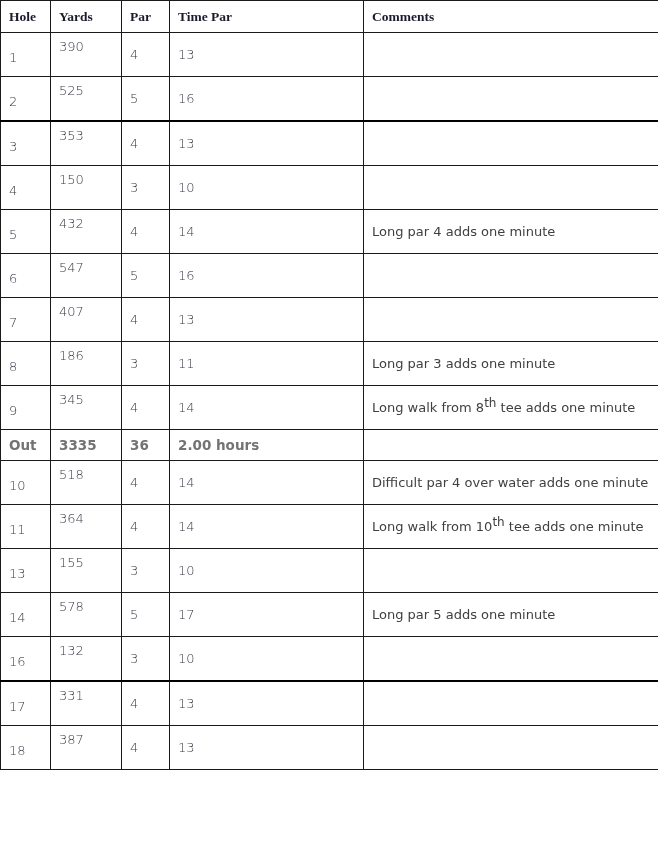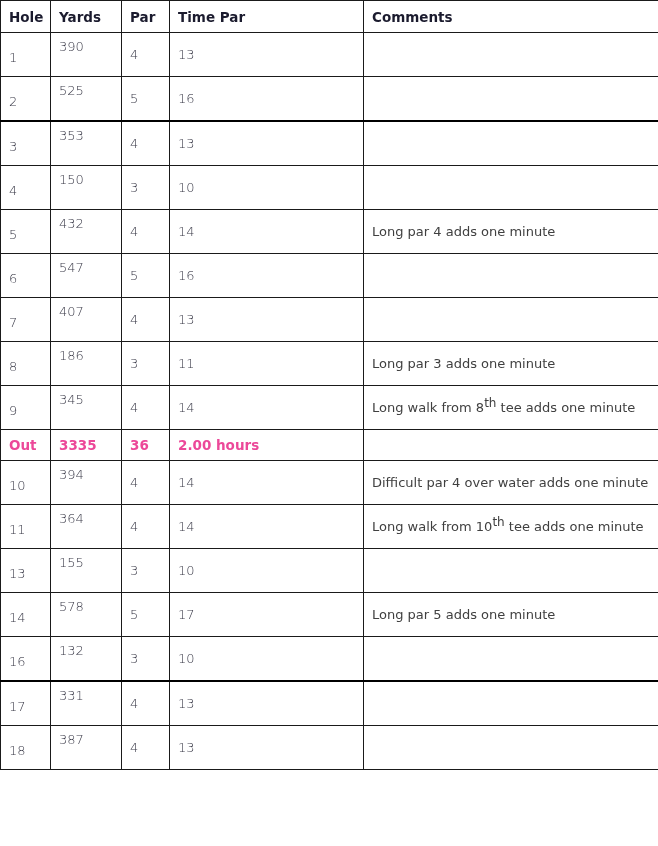--- a/index.html
+++ b/index.html
@@ -13,26 +13,26 @@
   }
   table.course td, table.course th {
     border: 1px solid #1a1a1a;
     padding: 0 0 0 8px;
     vertical-align: middle;
     font-size: 13px;
     text-align: left;
     overflow: hidden;
     white-space: nowrap;
   }
-  table.course th { font-weight: 600; font-size: 13.5px; color: #1b1b2e; height: 31px; }
+  table.course th { font-weight: 600; font-size: 13.5px; color: #1b1b2e; height: 31px; font-family: Liberation Serif, serif; }
   tr.hole td { height: 37px; font-weight: 300; color: #3a3a48; }
   tr.hole td.yards { vertical-align: top; padding-top: 6px; }
   tr.hole td.hole-no { padding-top: 6px; }
   tr.hole td.comment { color: #404040; font-weight: 400; }
-  tr.sub td { height: 30px; font-weight: 600; color: #ec4899; font-size: 13.5px; }
+  tr.sub td { height: 30px; font-weight: 600; color: #737373; font-size: 13.5px; }
   tr.thick-bottom td { border-bottom: 2px solid #000; }
   sup { font-size: 12px; line-height: 0; }
   col.c1 { width: 50px; } col.c2 { width: 71px; } col.c3 { width: 48px; } col.c4 { width: 194px; } col.c5 { width: 295px; }
 </style>
 </head>
 <body>
 
 <table class="course">
   <colgroup>
       <col class="c1">
@@ -116,21 +116,21 @@
     </tr>
     <tr class="sub">
       <td>Out</td>
       <td>3335</td>
       <td>36</td>
       <td>2.00 hours</td>
       <td></td>
     </tr>
     <tr class="hole">
       <td class="hole-no">10</td>
-      <td class="yards">394</td>
+      <td class="yards">518</td>
       <td>4</td>
       <td>14</td>
       <td class="comment">Difficult par 4 over water adds one minute</td>
     </tr>
     <tr class="hole">
       <td class="hole-no">11</td>
       <td class="yards">364</td>
       <td>4</td>
       <td>14</td>
       <td class="comment"><span>Long walk from 10</span><sup>th</sup><span> tee adds one minute</span></td>

